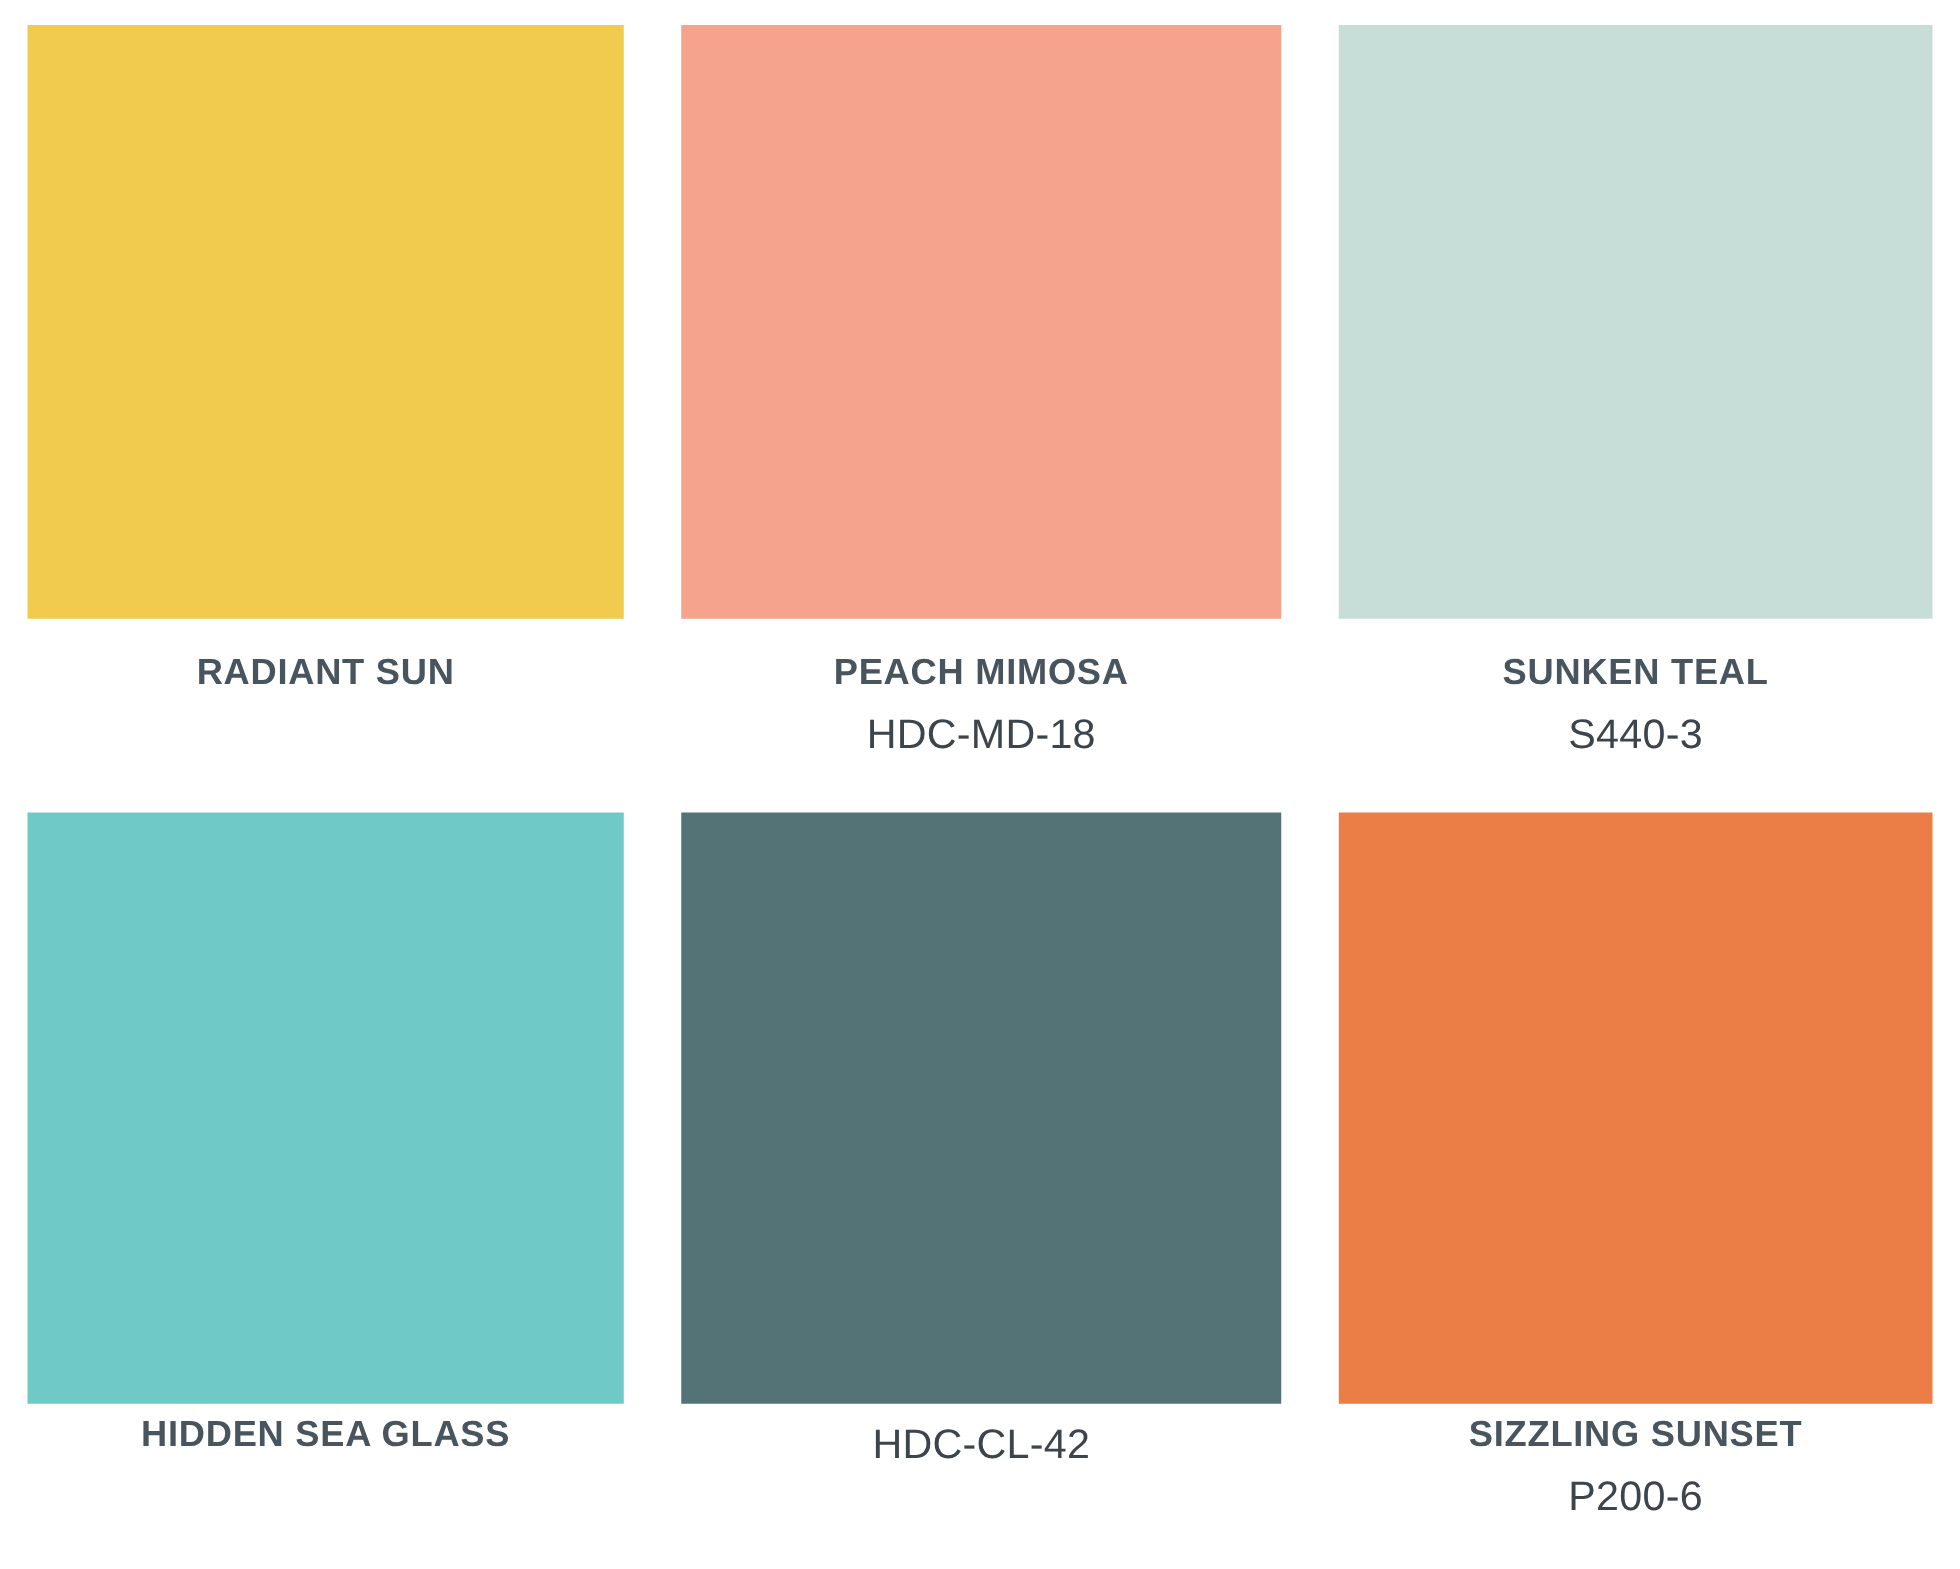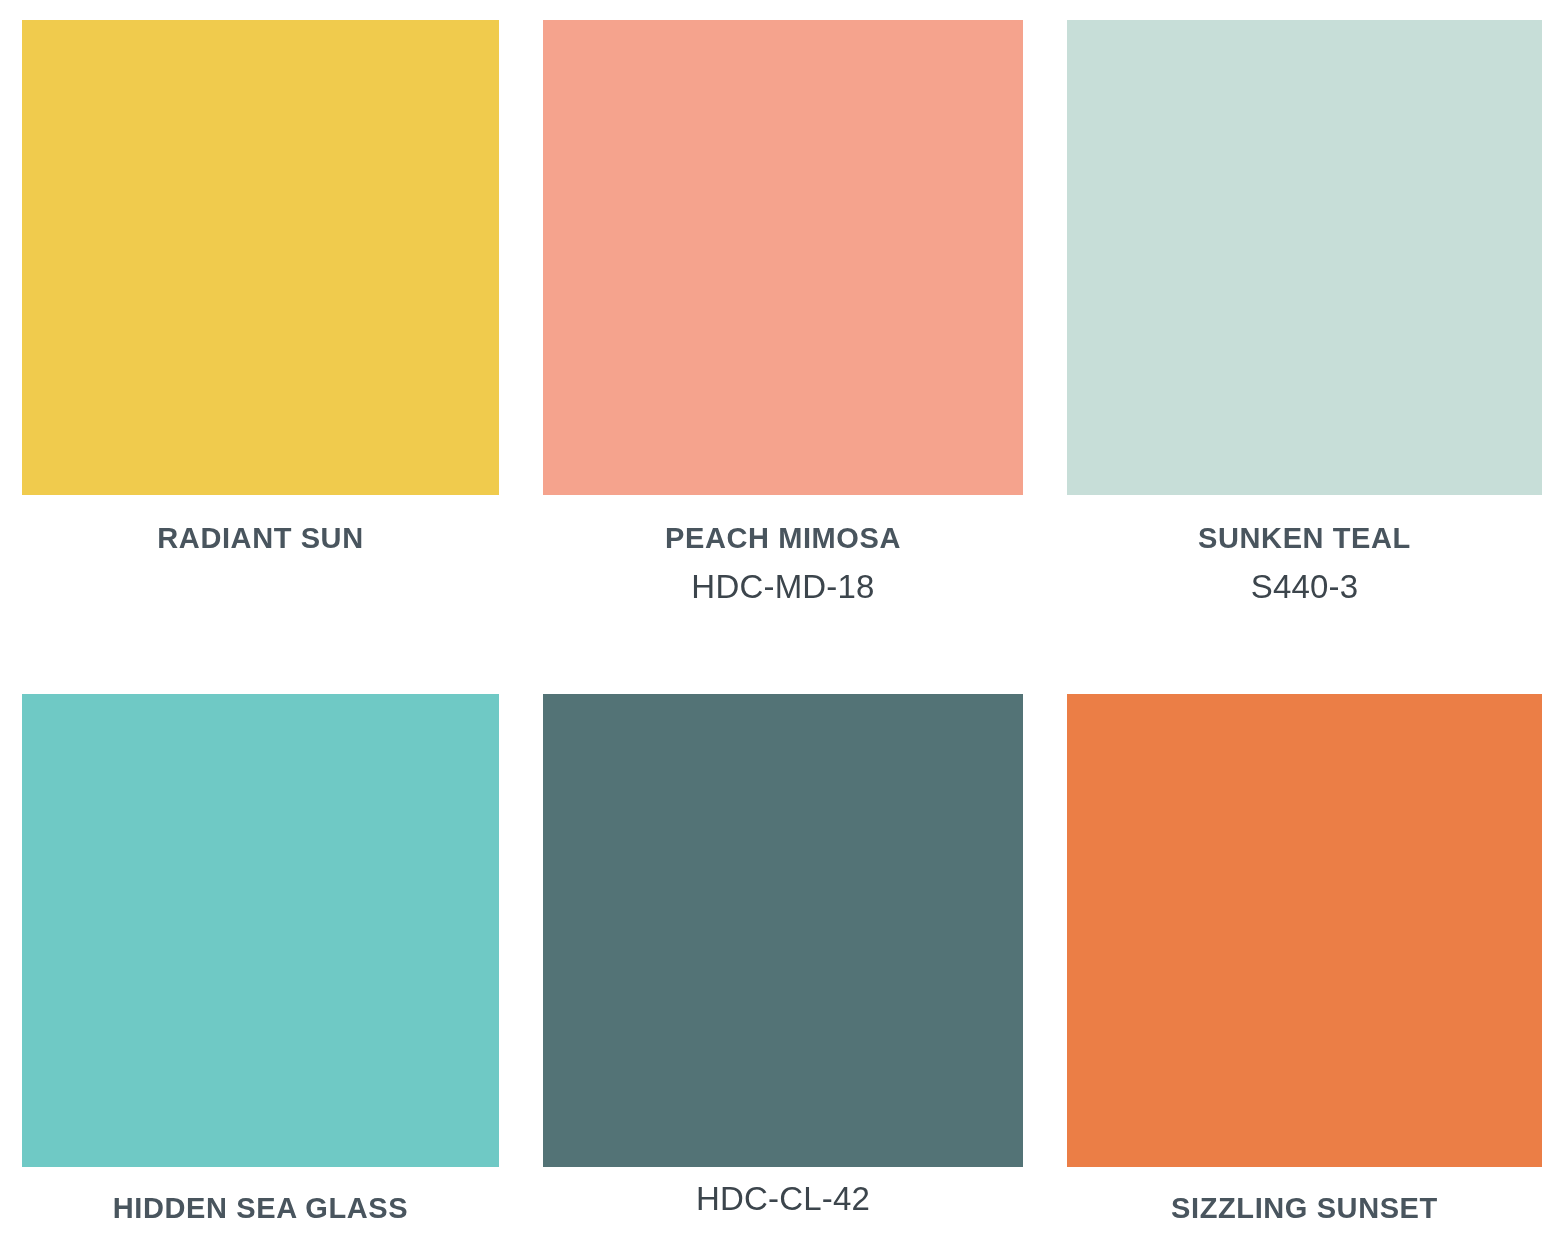--- a/index.html
+++ b/index.html
@@ -17,21 +17,20 @@
   .palette-grid {
     box-sizing: border-box;
     width: 1568px;
     height: 1255px;
     padding: 20px 24px 0 22px;
     display: grid;
     grid-template-columns: 477px 480px 475px;
     grid-template-rows: 630px 625px;
     column-gap: 46px;
     row-gap: 0px;
-    gap: 44px;
   }
 
   .swatch-card {
     display: flex;
     flex-direction: column;
     align-items: stretch;
   }
 
   .swatch-chip {
     width: 100%;
@@ -64,21 +63,21 @@
     letter-spacing: 0.2px;
     margin-top: 14px;
     line-height: 1.1;
     color: #3c454c;
   }
 
   .swatch-card.row2 {
     justify-content: flex-start;
   }
   .swatch-card.row2 .swatch-name {
-    margin-top: 26px;
+    margin-top: 10px;
   }
 </style>
 </head>
 <body style="background-color: rgb(255, 255, 255);">
 
 <div class="palette-grid">
 
   <div class="swatch-card row1">
     <div class="swatch-chip" style="background-color: rgb(240, 203, 77);"></div>
     <div class="swatch-text">
@@ -113,16 +112,17 @@
     <div class="swatch-chip" style="background-color: rgb(83, 115, 118);"></div>
     <div class="swatch-text">
       <div class="swatch-code">HDC-CL-42</div>
     </div>
   </div>
 
   <div class="swatch-card row2">
     <div class="swatch-chip" style="background-color: rgb(235, 126, 70);"></div>
     <div class="swatch-text">
       <div class="swatch-name">SIZZLING SUNSET</div>
+      <div class="swatch-code">P200-6</div>
     </div>
   </div>
 
 </div>
 
 </body></html>

